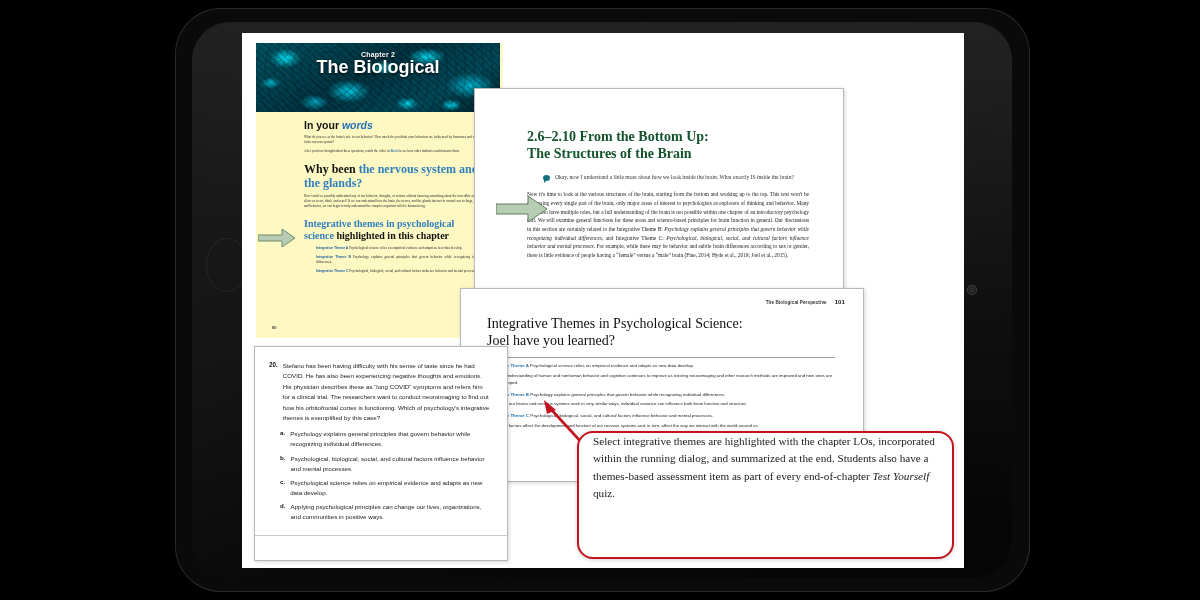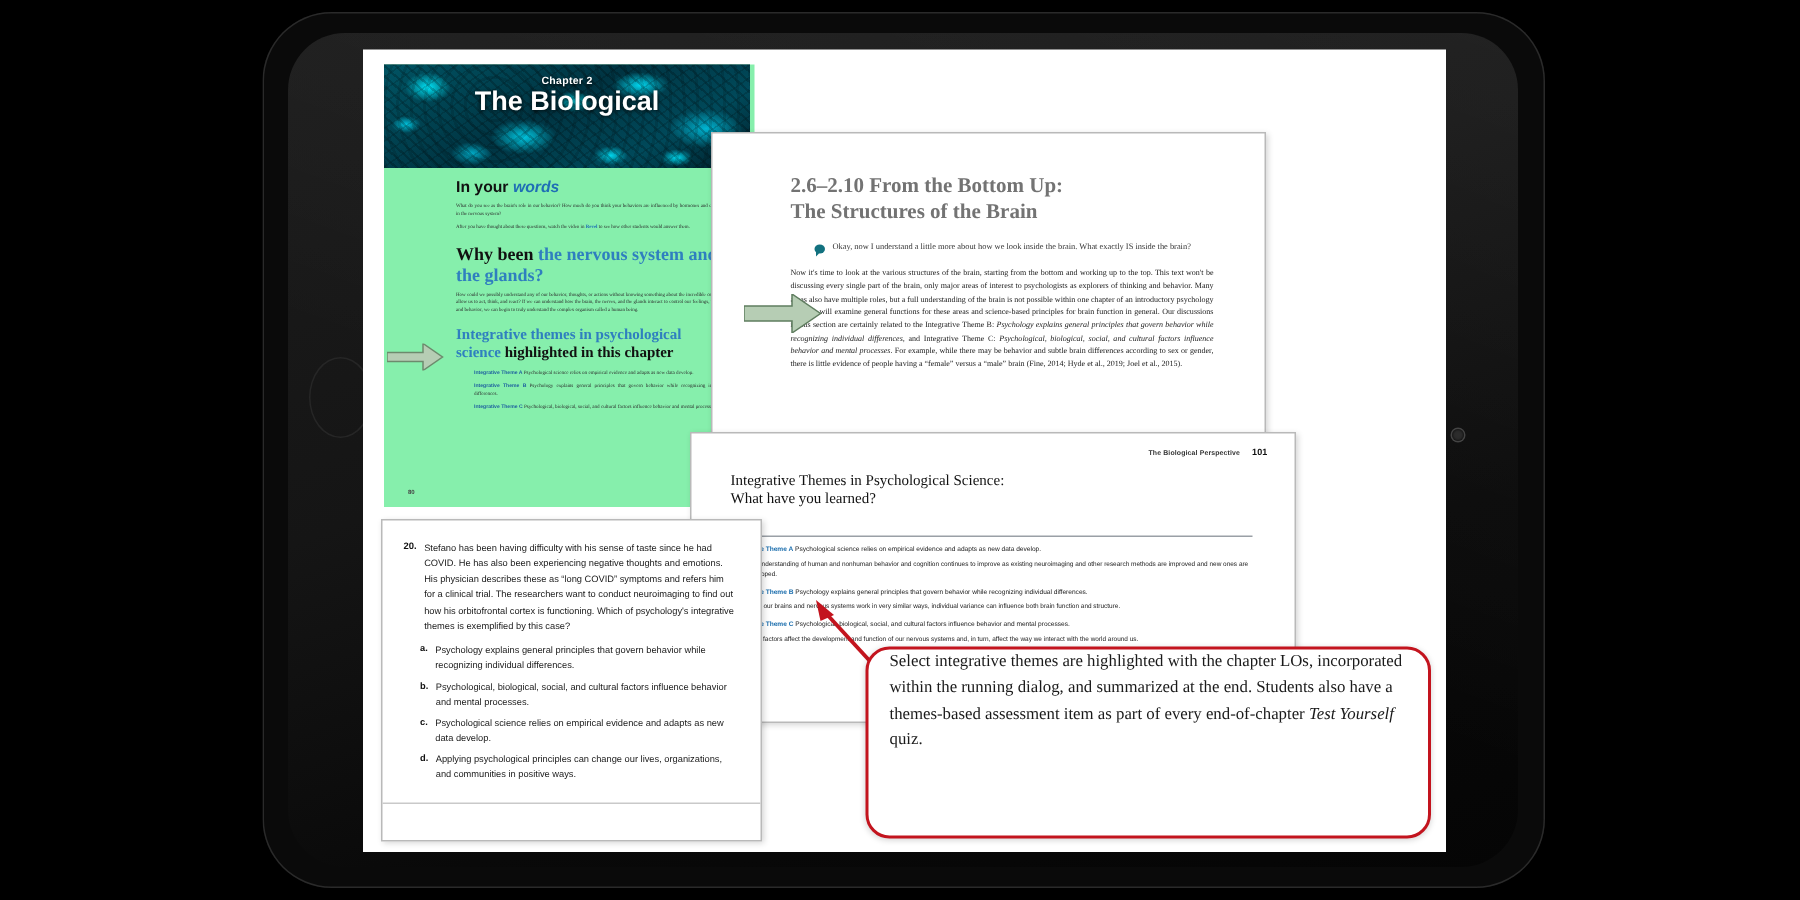--- a/index.html
+++ b/index.html
@@ -22,21 +22,21 @@
   
   .screen{position:absolute;left:242px;top:33px;width:722px;height:535px;
           background:#ffffff;overflow:hidden;}
 
   
   .page{position:absolute;background:#fff;border:1px solid #b9b9b9;
         box-shadow:1px 1px 4px rgba(0,0,0,.17);}
   
   .page-left{left:14px;top:10px;width:247px;height:295px;border:none;
         box-shadow:0 0 0 0 transparent;}
-  .page-left-inner{position:absolute;left:0;top:0;right:0;bottom:0;background:#86efac;}
+  .page-left-inner{position:absolute;left:0;top:0;right:0;bottom:0;background:#fef9c3;}
 
   .chapter-banner{position:absolute;left:0;top:0;width:244px;height:69px;overflow:hidden;
         background:#0c3b42;}
   .chapter-banner .tex{position:absolute;inset:0;
         background:
           radial-gradient(ellipse 22px 14px at 12% 22%, #2ad2e0 0%, rgba(42,210,224,0) 70%),
           radial-gradient(ellipse 30px 16px at 38% 70%, #18b9cc 0%, rgba(24,185,204,0) 72%),
           radial-gradient(ellipse 26px 12px at 70% 20%, #24c6d8 0%, rgba(36,198,216,0) 72%),
           radial-gradient(ellipse 34px 18px at 88% 62%, #1aa8bd 0%, rgba(26,168,189,0) 72%),
           radial-gradient(ellipse 18px 10px at 52% 36%, #3ad9e6 0%, rgba(58,217,230,0) 70%),
@@ -72,40 +72,40 @@
   .h-int .blue{color:#2f7fbf;}
   .theme-list{margin:0;padding:0 0 0 12px;}
   .theme-item{font-size:3.4px;line-height:1.5;color:#2a2a2a;margin:0 0 4px;
         font-family:"Liberation Serif",serif;text-align:justify;}
   .theme-item .tl{font-family:"Liberation Sans",sans-serif;font-weight:bold;color:#1d5f9e;}
   .pg-num-left{position:absolute;left:16px;bottom:8px;font-size:4px;color:#444;font-weight:bold;}
 
   
   .page-mid{left:232px;top:55px;width:368px;height:223px;}
   .mid-inner{position:absolute;left:52px;top:28px;width:282px;}
-  .h-sec{font-family:"Liberation Serif",serif;color:#737373;font-size:14px;font-weight:bold;
-        line-height:1.2;margin:0 0 10px;}
+  .h-sec{font-family:"Liberation Serif",serif;color:#14532d;font-size:14px;font-weight:bold;
+        line-height:1.2;margin:12px 0 10px;}
   .h-sec span{display:block;}
   .dialog{display:flex;gap:5px;margin:0 0 9px;padding-left:16px;}
   .bubble{width:7px;height:6px;border-radius:50%;background:#12717f;flex:0 0 auto;margin-top:2px;
         position:relative;}
   .bubble:after{content:"";position:absolute;left:1px;bottom:-2px;border-left:2px solid #12717f;
         border-bottom:2px solid transparent;border-top:2px solid transparent;}
   .dialog p{margin:0;font-family:"Liberation Serif",serif;font-size:5.6px;line-height:1.58;color:#333;}
   .body-par{margin:0;font-family:"Liberation Serif",serif;font-size:5.35px;line-height:1.62;
         color:#1a1a1a;text-align:justify;}
   .body-par i{font-style:italic;}
 
   
   .page-bot{left:218px;top:255px;width:402px;height:192px;}
   .bot-head{position:absolute;right:18px;top:10px;font-size:4.6px;font-weight:bold;color:#333;
         font-family:"Liberation Sans",sans-serif;letter-spacing:.1px;}
   .bot-head .pno{font-size:6px;margin-left:8px;color:#111;}
   .h-itps{position:absolute;left:26px;top:26px;width:330px;font-family:"Liberation Serif",serif;
-        font-size:10px;line-height:1.22;color:#111;}
+        font-size:14px;line-height:1.22;color:#111;}
   .h-itps span{display:block;}
   .rule{position:absolute;left:26px;top:68px;width:348px;height:1px;background:#9aa0a6;}
   .bot-body{position:absolute;left:26px;top:74px;width:354px;}
   .th-line{font-family:"Liberation Sans",sans-serif;font-size:4.4px;line-height:1.55;color:#1a1a1a;margin:0 0 3px;}
   .th-line .tl{color:#1d6fae;font-weight:bold;}
   .th-bullets{margin:0 0 5px;padding:0 0 0 10px;}
   .th-bullets li{font-family:"Liberation Sans",sans-serif;font-size:4.3px;line-height:1.6;
         color:#1a1a1a;margin:0 0 1px;}
 
   
@@ -201,21 +201,21 @@
     <div class="garrow" style="left:254px;top:163px;">
       <svg width="52" height="26" viewBox="0 0 52 26">
           <path d="M0 8 L32 8 L32 0 L51 13 L32 26 L32 18 L0 18 Z" fill="#b6cdb4" stroke="#5f7d5f" stroke-width="1"></path>
         </svg>
     </div>
 
     <div class="page page-bot">
       <div class="bot-head"><span>The Biological Perspective</span><span class="pno">101</span></div>
       <div class="h-itps">
         <span>Integrative Themes in Psychological Science:</span>
-        <span>What have you learned?</span>
+        <span>Joel have you learned?</span>
       </div>
       <div class="rule"></div>
       <div class="bot-body">
         <p class="th-line"><span class="tl">Integrative Theme A</span> <span>Psychological science relies on empirical evidence and adapts as new data develop.</span></p>
         <ul class="th-bullets">
             <li>Our understanding of human and nonhuman behavior and cognition continues to improve as existing neuroimaging and other research methods are improved and new ones are developed.</li>
           </ul>
         <p class="th-line"><span class="tl">Integrative Theme B</span> <span>Psychology explains general principles that govern behavior while recognizing individual differences.</span></p>
         <ul class="th-bullets">
             <li>While our brains and nervous systems work in very similar ways, individual variance can influence both brain function and structure.</li>

